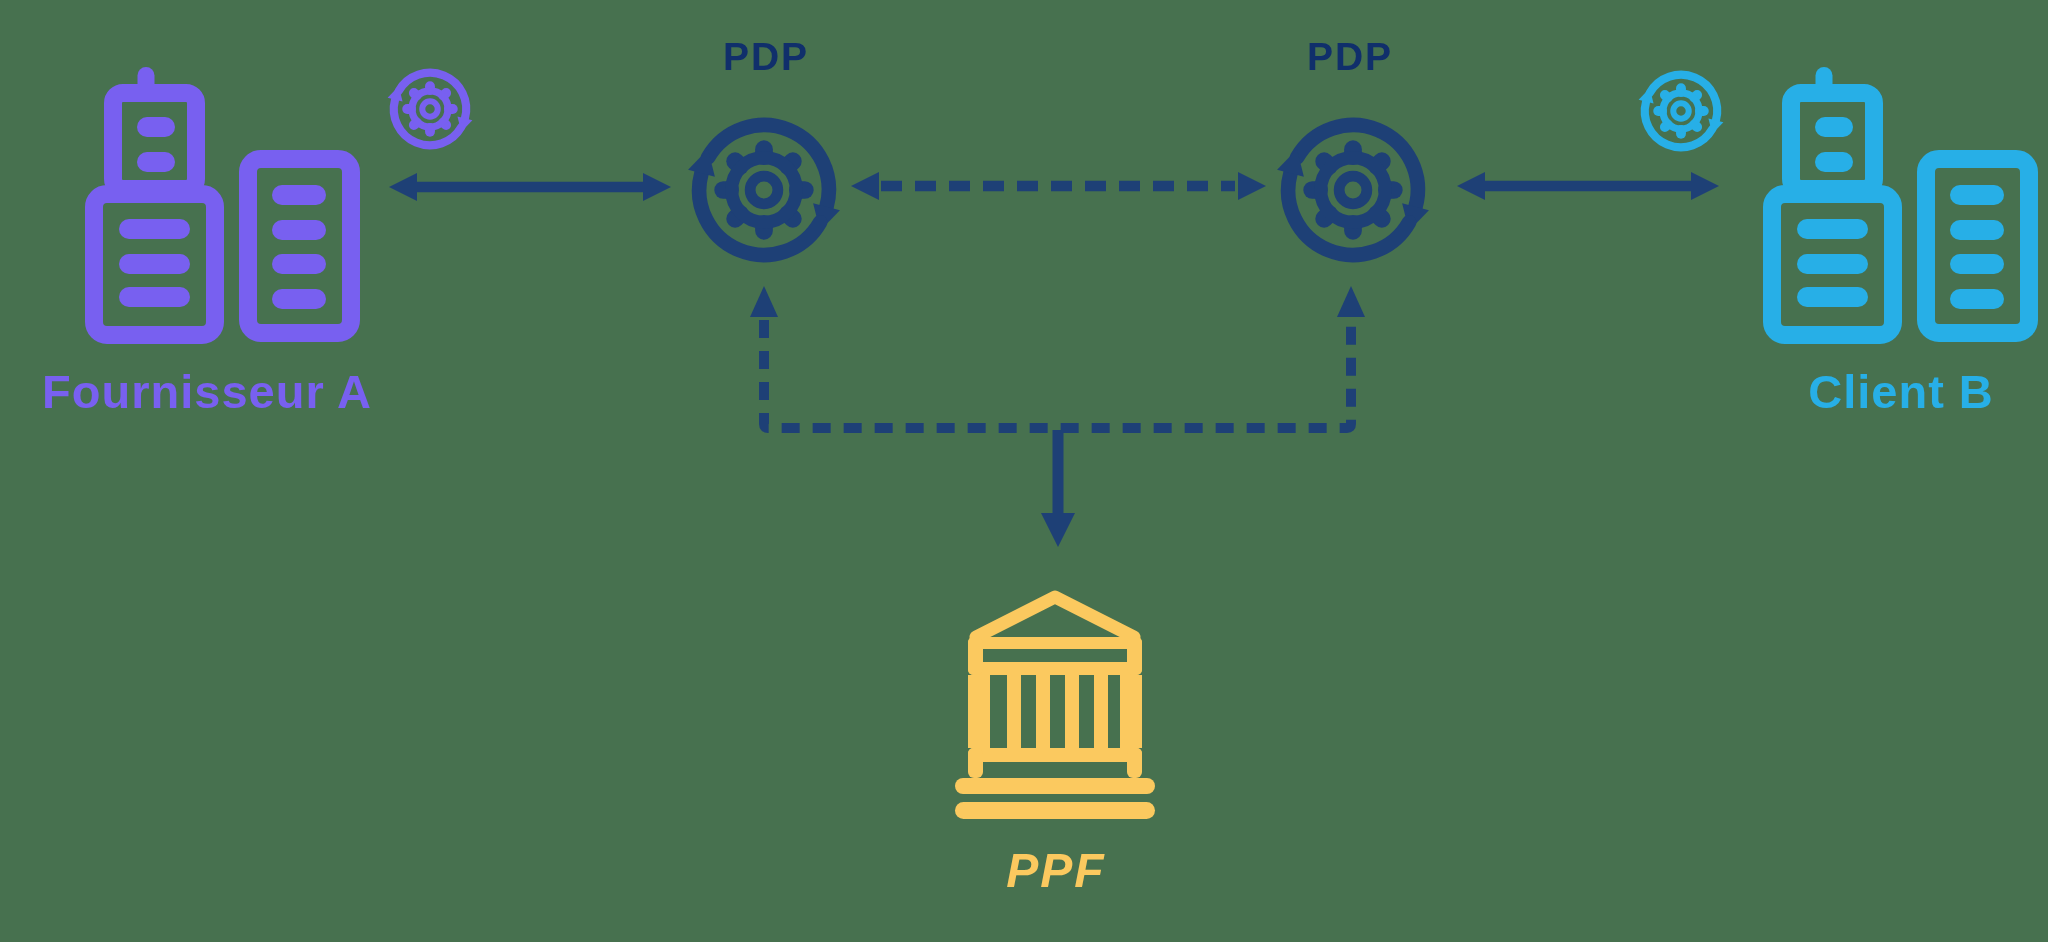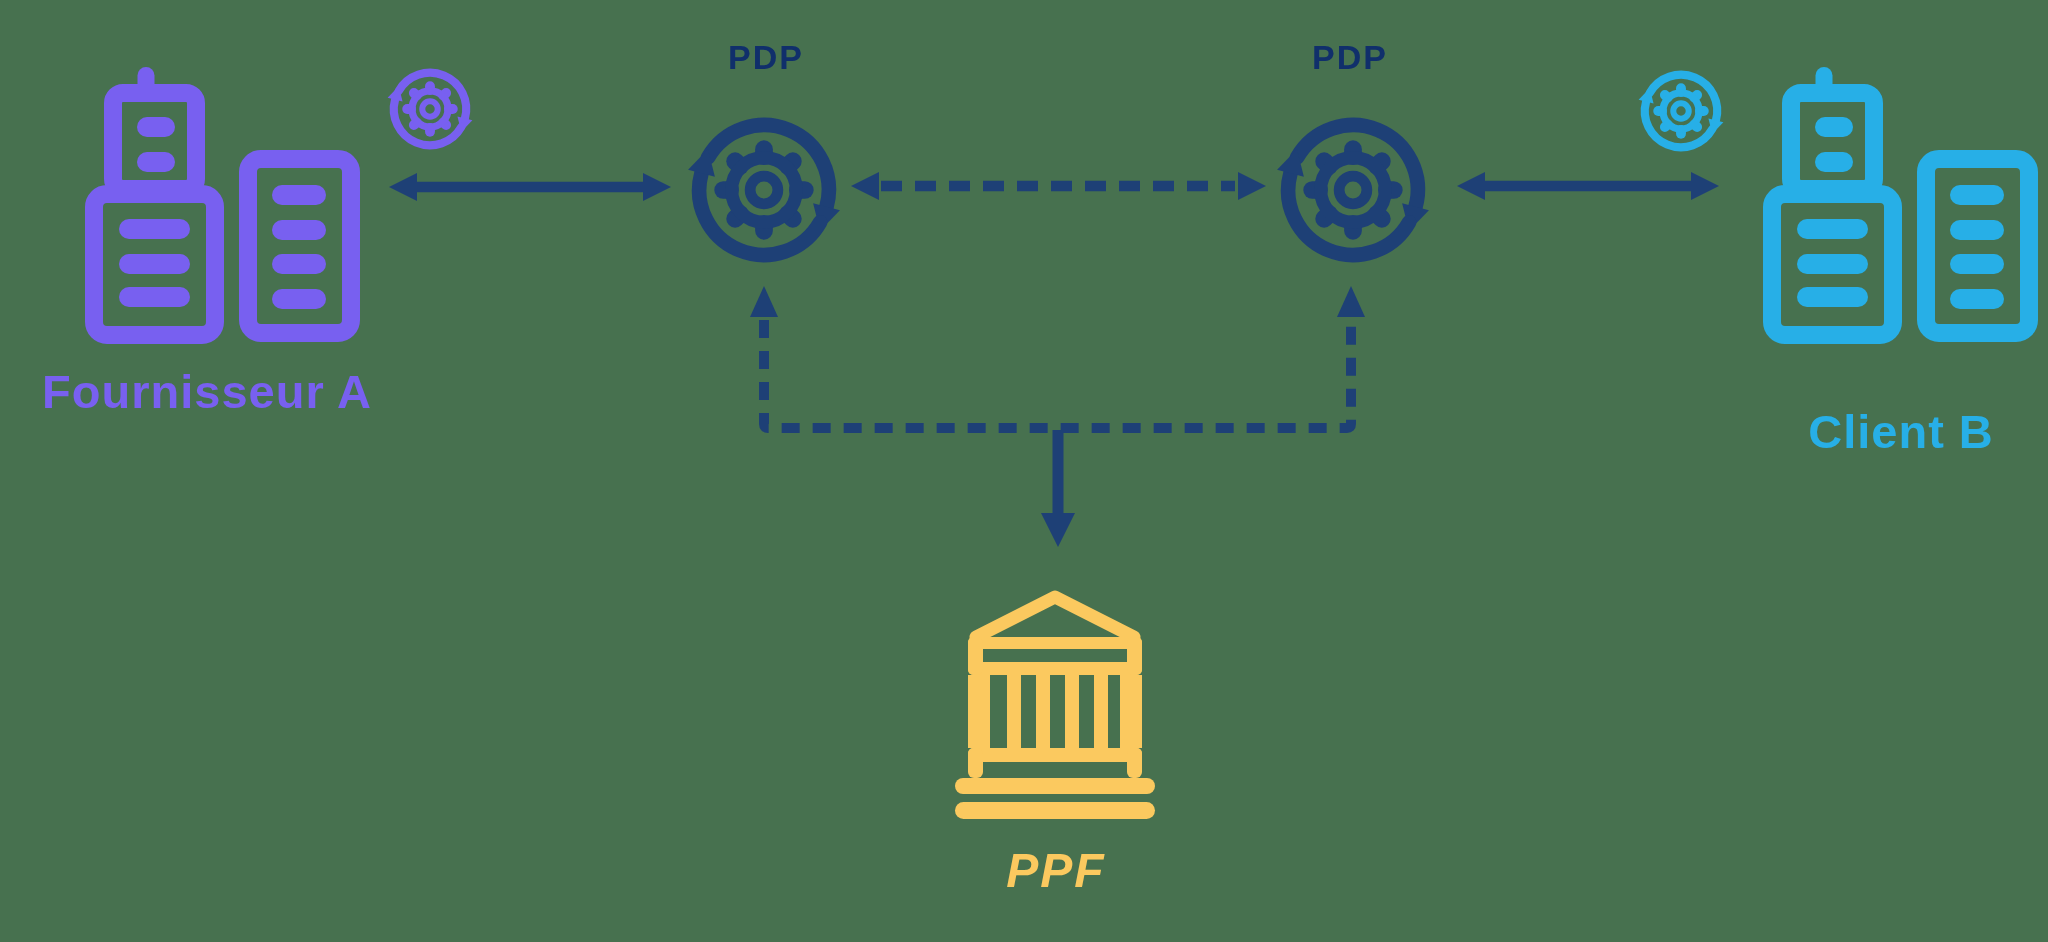--- a/index.html
+++ b/index.html
@@ -21,22 +21,22 @@
   .abs{position:absolute;}
   svg{display:block;overflow:visible;}
   .node-label{
     position:absolute;
     transform:translate(-50%,-50%);
     font-weight:bold;
     white-space:nowrap;
     letter-spacing:1px;
   }
   .lbl-purple{color:var(--purple);font-size:47px;}
-  .lbl-cyan{color:var(--cyan);font-size:47px;margin-top:40px;}
-  .lbl-navy{color:var(--navy-text);font-size:34px;letter-spacing:2px;text-align:center;}
+  .lbl-cyan{color:var(--cyan);font-size:47px;}
+  .lbl-navy{color:var(--navy-text);font-size:39px;letter-spacing:2px;text-align:center;}
   .lbl-yellow{color:var(--yellow);font-size:48px;letter-spacing:2px;font-style:italic;}
   .ic-purple{color:var(--purple);}
   .ic-cyan{color:var(--cyan);}
   .ic-navy{color:var(--navy);}
   .ic-yellow{color:var(--yellow);}
 </style>
 </head>
 <body>
 
 <div class="canvas">

